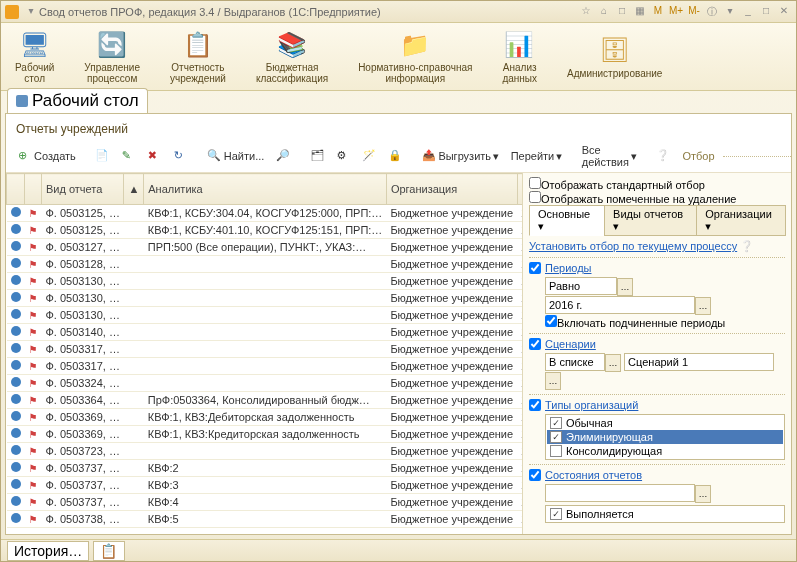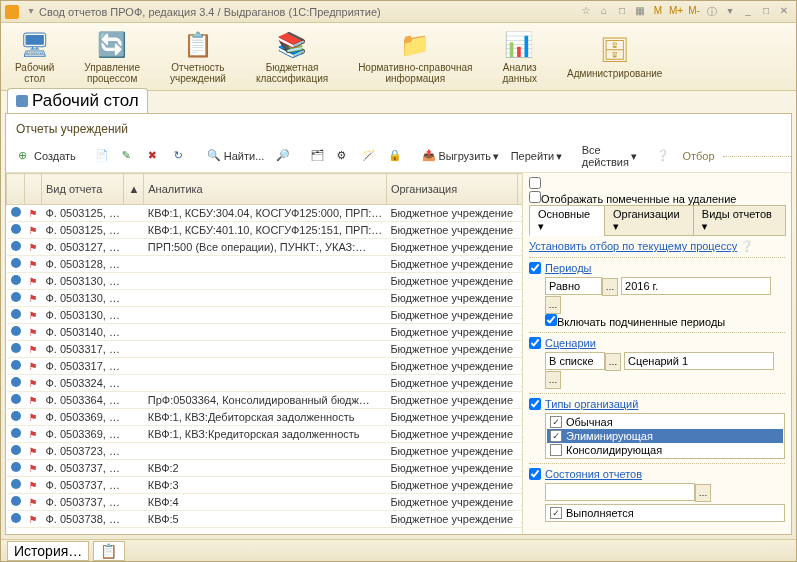--- a/index.html
+++ b/index.html
@@ -363,38 +363,38 @@
                 <td></td>
                 <td>КВФ:5</td>
                 <td>Бюджетное учреждение</td>
                 <td>2016 г.</td>
               </tr>
             </tbody>
         </table>
       </div>
 
       <div class="filters">
-        <div class="frow"><input type="checkbox" class="cb" style=""></div>
+        <div class="frow"><input type="checkbox" class="cb" style=""><label>Отображать стандартный отбор</label></div>
         <div class="frow"><input type="checkbox" class="cb" style=""><label>Отображать помеченные на удаление</label></div>
 
         <div class="ftabs" id="ftabs">
             <div class="ftab active">Основные ▾</div>
+            <div class="ftab">Виды отчетов ▾</div>
             <div class="ftab">Организации ▾</div>
-            <div class="ftab">Виды отчетов ▾</div>
           </div>
 
         <div class="frow"><span class="flink">Установить отбор по текущему процессу</span>&nbsp;<span style="color:#e0a020">❔</span></div>
 
         <div class="fsection">
           <div class="fsh">
               <input type="checkbox" class="cb" checked="" style="">
               <span class="fshtxt">Периоды</span>
             </div>
           <div class="frow" style="padding-left:16px;gap:2px">
-            <input class="finput" style="width: 57px;" value="Равно"><button class="fddbtn">…</button>
+            <input class="finput" style="width: 72px;" value="Равно"><button class="fddbtn">…</button>
             <input class="finput" style="flex: 1 1 0%;" value="2016 г."><button class="fddbtn">…</button>
           </div>
           <div class="frow" style="padding-left:16px"><input type="checkbox" class="cb" checked="" style=""><label>Включать подчиненные периоды</label></div>
         </div>
 
         <div class="fsection">
           <div class="fsh">
               <input type="checkbox" class="cb" checked="" style="">
               <span class="fshtxt">Сценарии</span>
             </div>

